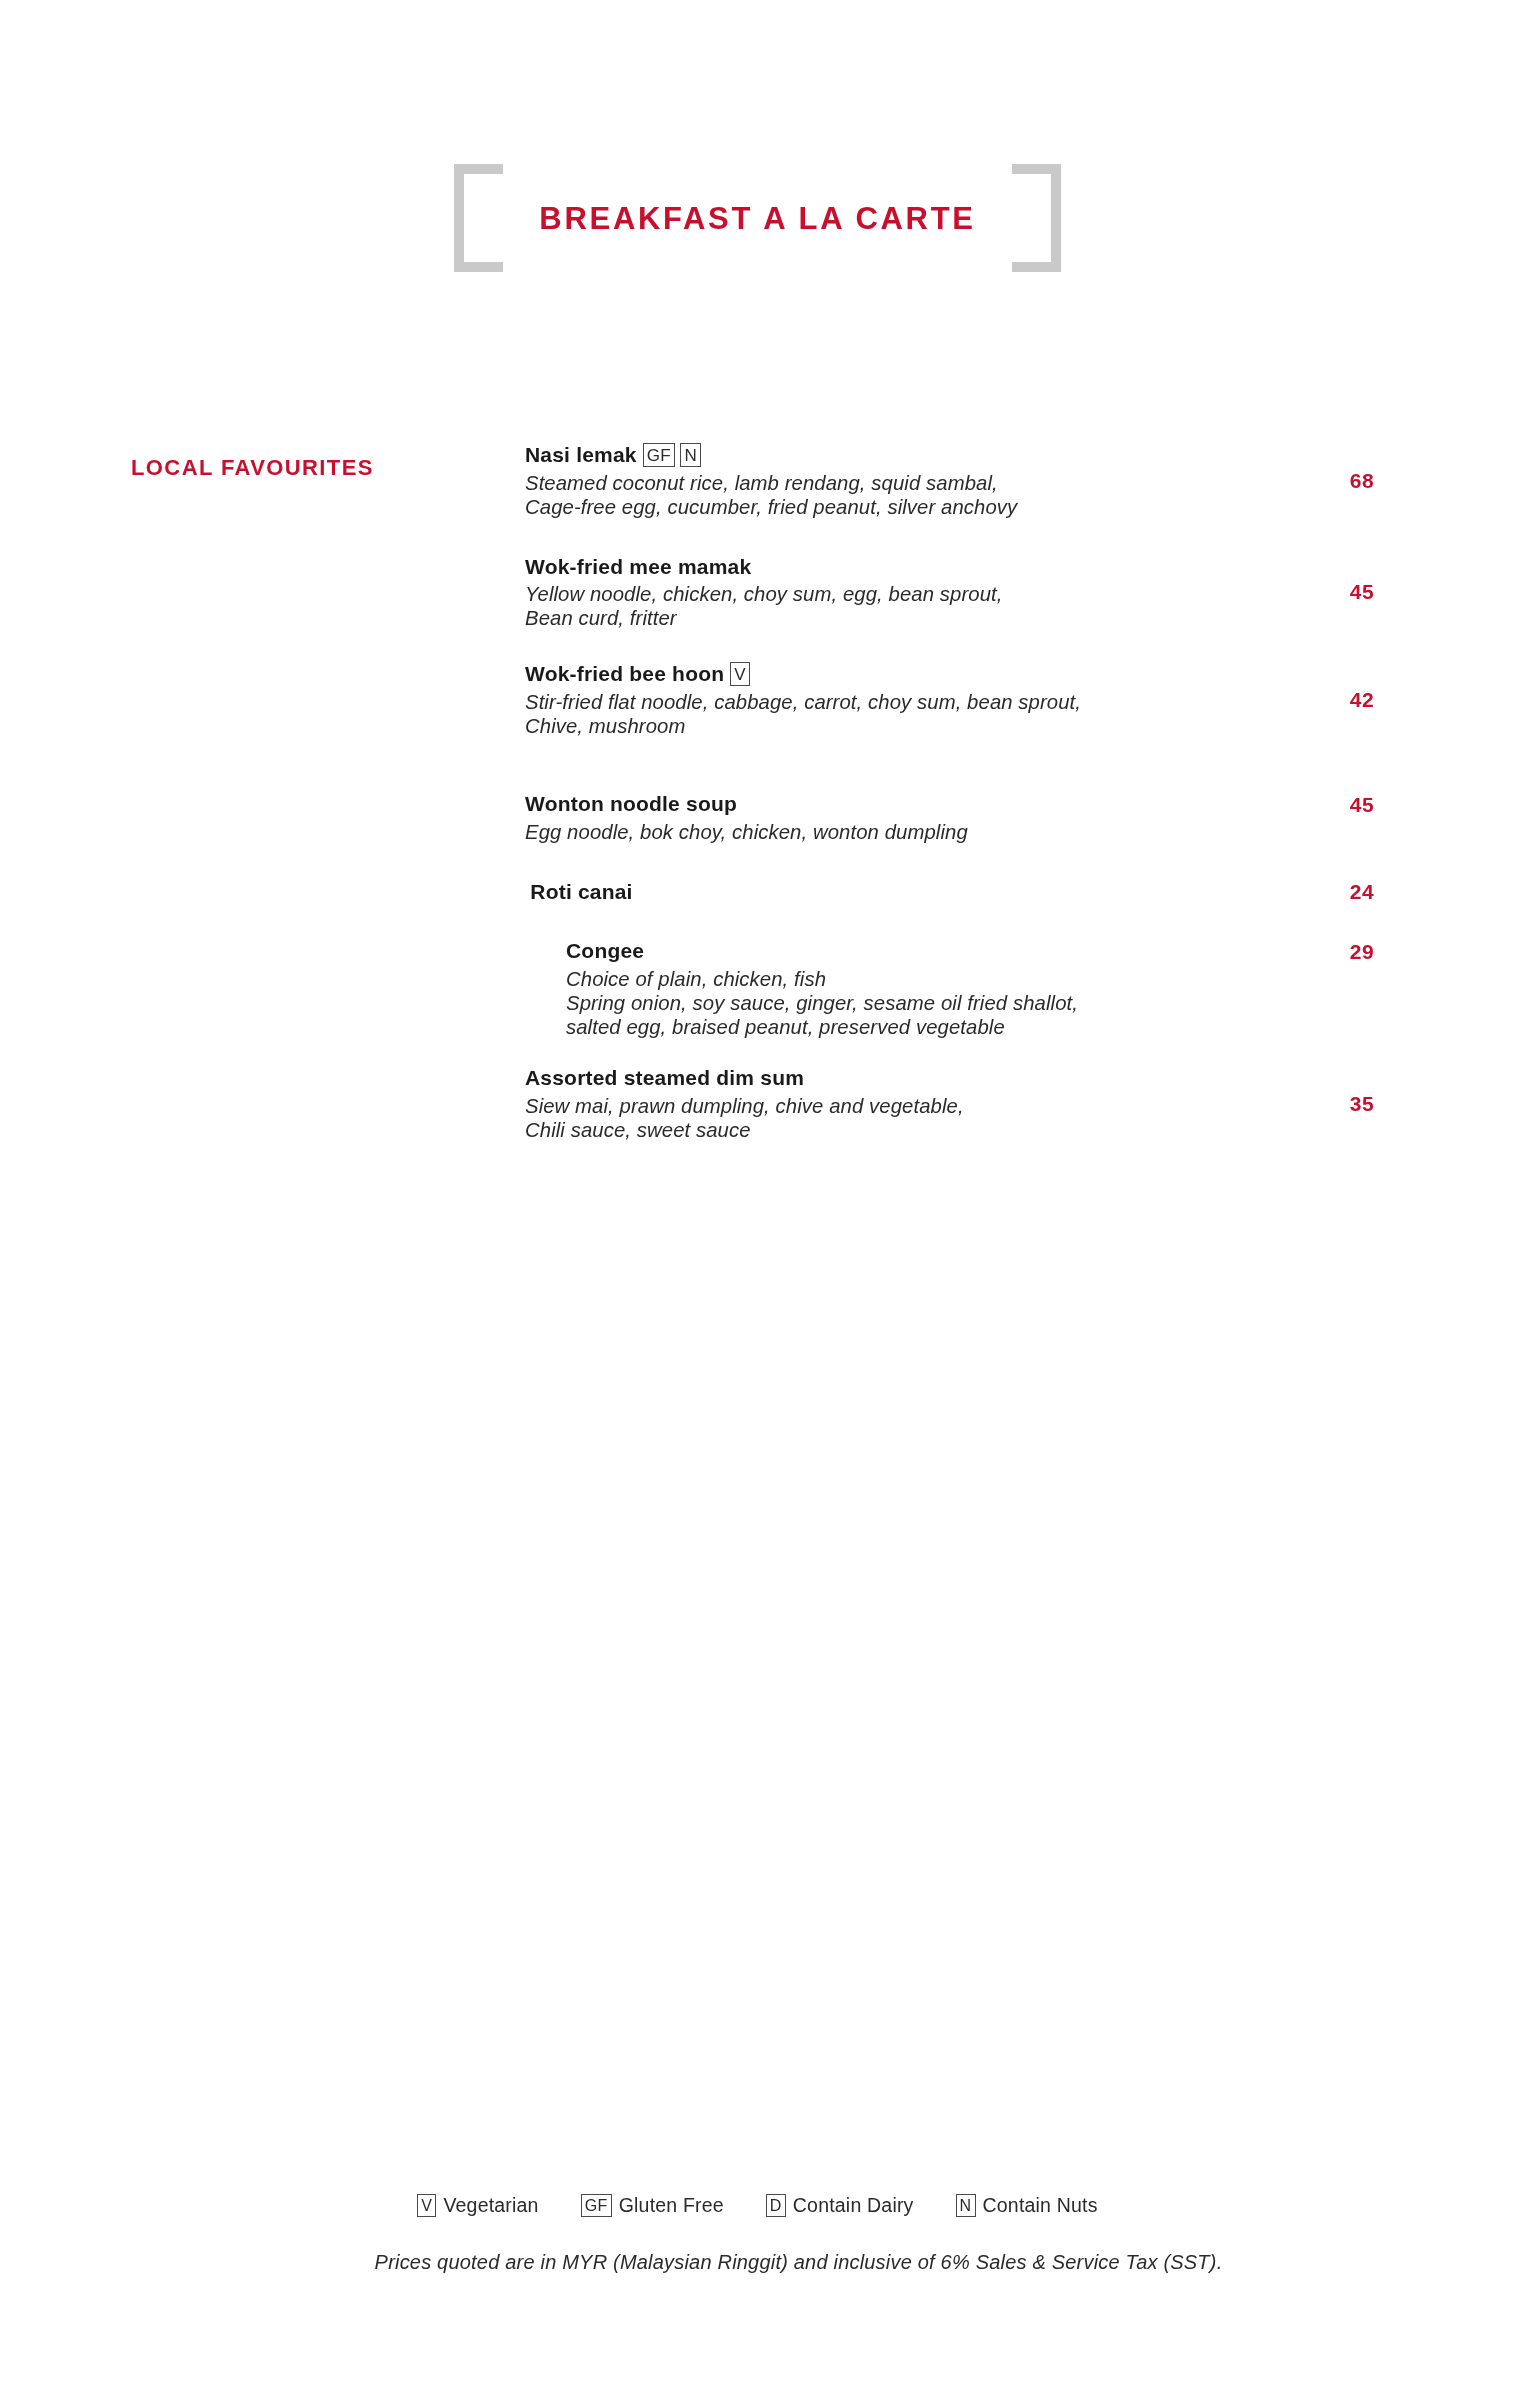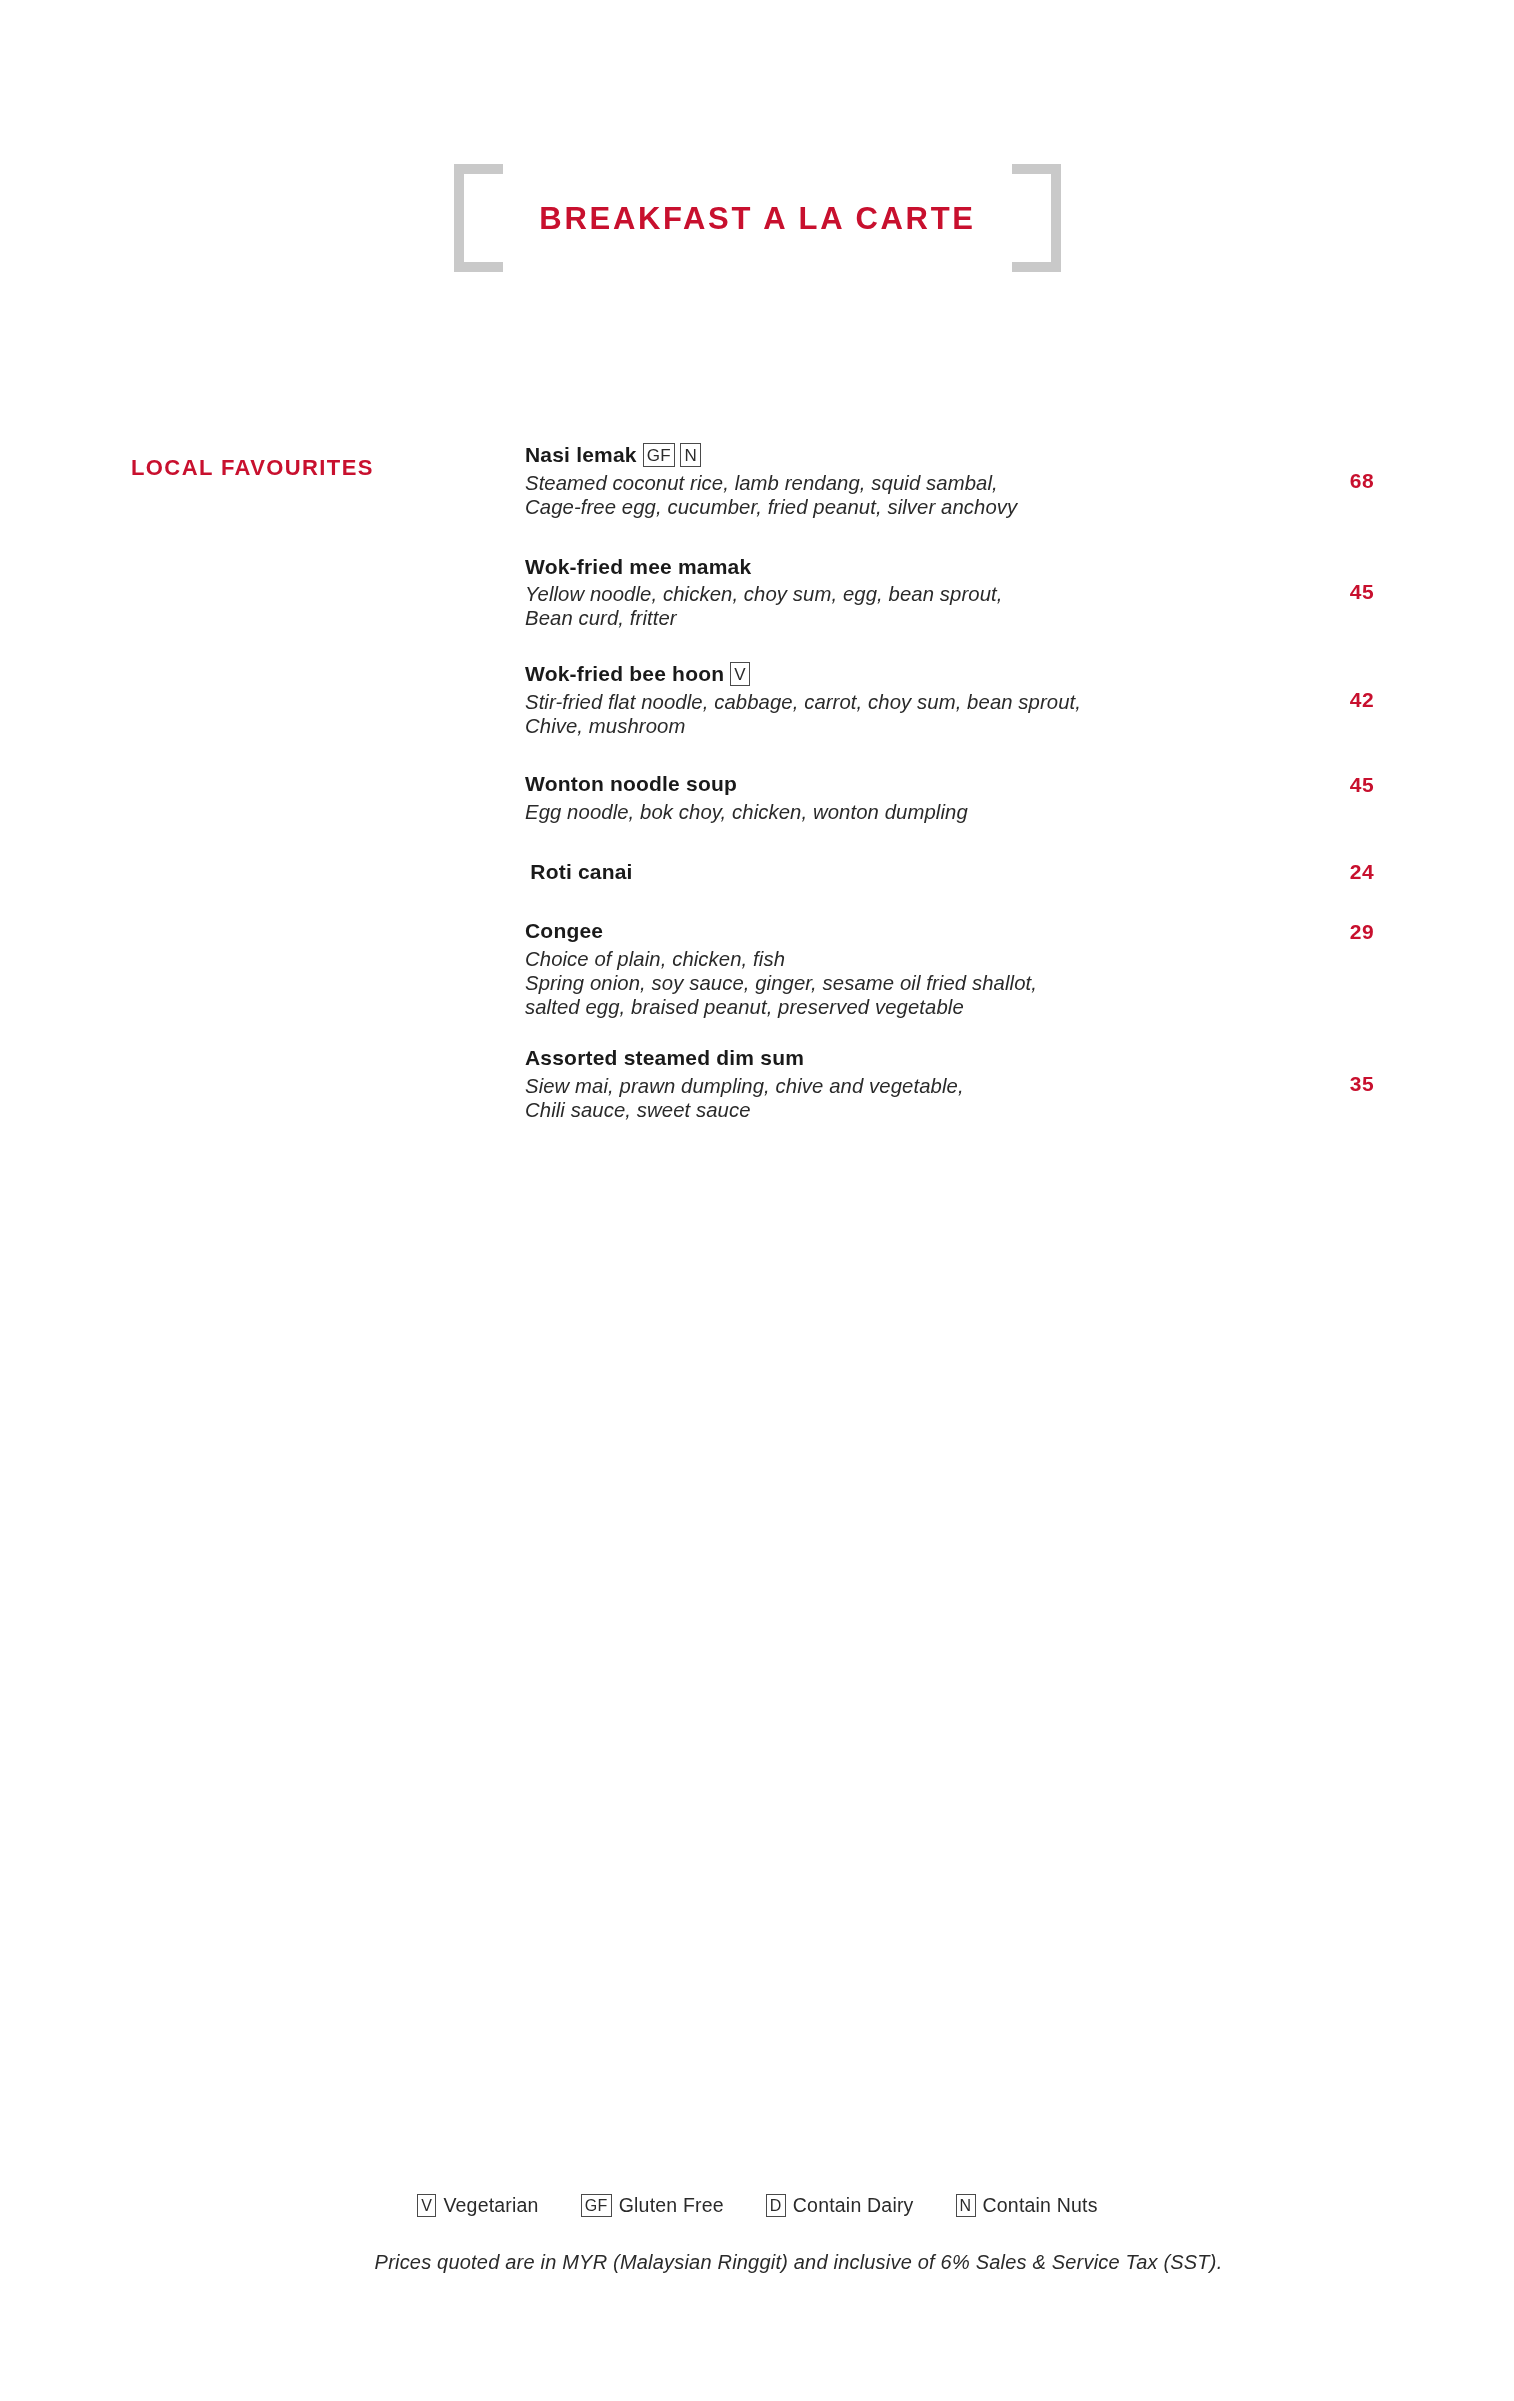--- a/index.html
+++ b/index.html
@@ -236,21 +236,21 @@
     <div class="item price-mid" style="margin-bottom: 30px;">
       <div class="item-main">
         <div class="item-title-row">
           <span class="item-title">Wok-fried mee mamak</span>
         </div>
         <div class="desc-line">Yellow noodle, chicken, choy sum, egg, bean sprout,</div>
         <div class="desc-line">Bean curd, fritter</div>
       </div>
       <div class="price">45</div>
     </div>
-    <div class="item price-mid" style="margin-bottom: 32px;">
+    <div class="item price-mid" style="margin-bottom: 52px;">
       <div class="item-main">
         <div class="item-title-row">
           <span class="item-title">Wok-fried bee hoon</span>
           <span class="badges">
             <span class="badge">V</span>
           </span>
         </div>
         <div class="desc-line">Stir-fried flat noodle, cabbage, carrot, choy sum, bean sprout,</div>
         <div class="desc-line">Chive, mushroom</div>
       </div>
@@ -266,21 +266,21 @@
       <div class="price">45</div>
     </div>
     <div class="item price-top" style="margin-bottom: 30px; padding-left: 5.3px;">
       <div class="item-main">
         <div class="item-title-row">
           <span class="item-title">Roti canai</span>
         </div>
       </div>
       <div class="price">24</div>
     </div>
-    <div class="item price-top" style="margin-bottom: 25px;">
+    <div class="item price-top" style="margin-bottom: 25px; margin-left: 41px;">
       <div class="item-main">
         <div class="item-title-row">
           <span class="item-title">Congee</span>
         </div>
         <div class="desc-line">Choice of plain, chicken, fish</div>
         <div class="desc-line">Spring onion, soy sauce, ginger, sesame oil fried shallot,</div>
         <div class="desc-line">salted egg, braised peanut, preserved vegetable</div>
       </div>
       <div class="price">29</div>
     </div>

